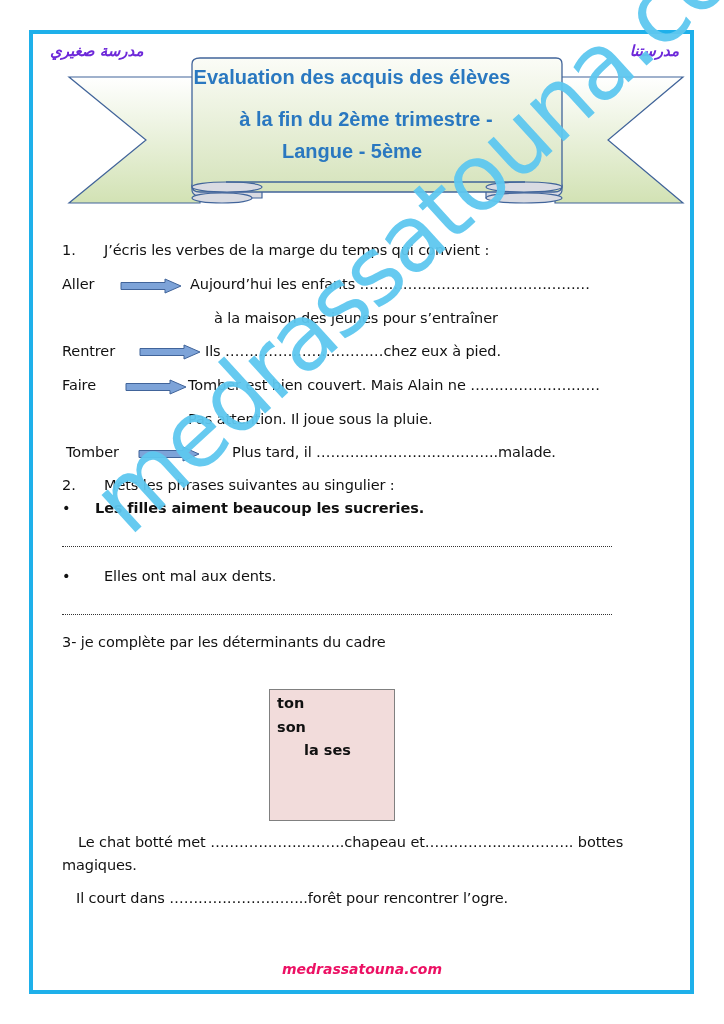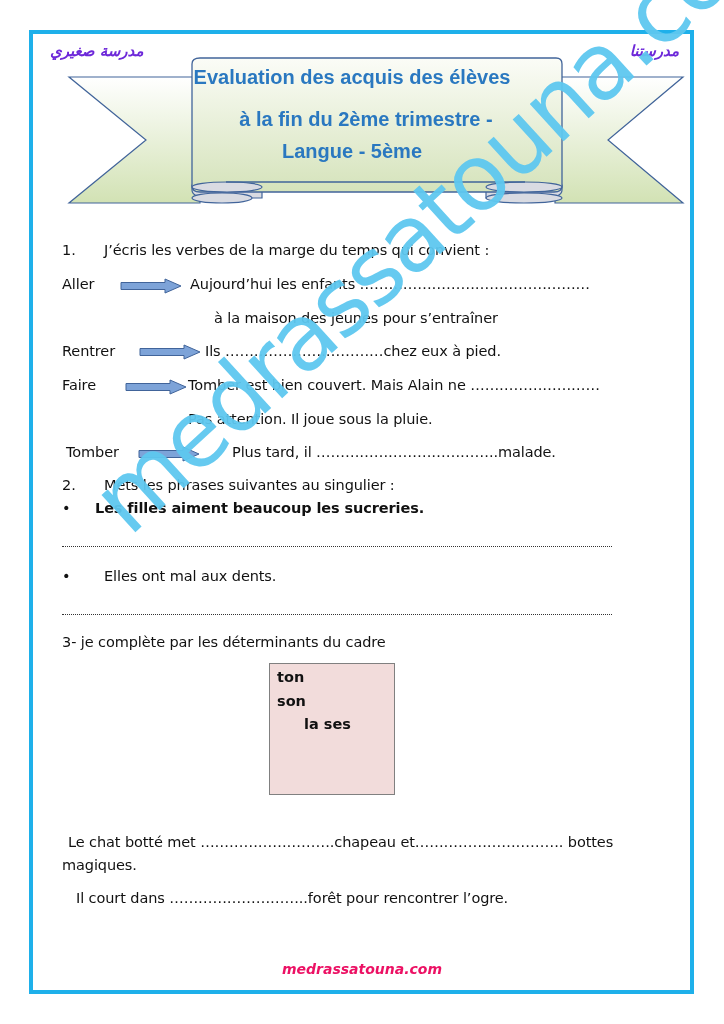--- a/index.html
+++ b/index.html
@@ -11,21 +11,21 @@
             font-weight: bold; font-size: 15px; color: #6d28d9; direction: rtl; white-space: nowrap; }
   .banner { position: absolute; left: 0; top: 0; width: 724px; height: 220px; }
   .title-line { position: absolute; left: 192px; width: 320px; text-align: center;
                 font-family: "Liberation Sans", sans-serif; font-weight: bold; font-size: 20px;
                 color: #2a78c0; white-space: nowrap; }
   .txt { position: absolute; font-family: "DejaVu Sans", sans-serif; font-size: 14.5px;
          color: #111; white-space: nowrap; letter-spacing: -0.1px; }
   .arrow { position: absolute; }
   .dots { position: absolute; left: 62px; width: 550px; height: 0;
           border-top: 1.5px dotted #333; }
-  .det-box { position: absolute; left: 269px; top: 663px; width: 124px; height: 130px;
+  .det-box { position: absolute; left: 269px; top: 689px; width: 124px; height: 130px;
              background: #f2dcdb; border: 1.5px solid #808080; }
   .det-item { position: absolute; left: 7px; font-family: "DejaVu Sans", sans-serif;
               font-weight: bold; font-size: 14.5px; color: #111; }
   .footer { position: absolute; left: 0; width: 724px; top: 961px; text-align: center;
             font-family: "DejaVu Sans", sans-serif; font-style: italic; font-weight: bold;
             font-size: 14px; color: #ec1164; }
   .watermark { position: absolute; left: 72px; top: 475px; transform-origin: 0 0;
                transform: rotate(-42.4deg); font-family: "DejaVu Sans", sans-serif;
                font-size: 92px; color: #5ec8f0; white-space: nowrap; opacity: 0.95;
                letter-spacing: -2px; pointer-events: none; }
@@ -108,19 +108,19 @@
 <div class="txt" style="left:104px; top:568px;">Elles ont mal aux dents.</div>
 <div class="dots" style="top:614px;"></div>
 
 <div class="txt" style="left:62px; top:634px;">3- je complète par les déterminants du cadre</div>
 <div class="det-box">
   <div class="det-item" style="top:5px;">ton</div>
   <div class="det-item" style="top:29px;">son</div>
   <div class="det-item" style="top:52px;margin-left:27px;">la ses</div>
 </div>
 
-<div class="txt" style="left:68px; top:834px;">Le chat botté met ……………………….chapeau et…………………………. bottes</div>
+<div class="txt" style="left:78px; top:834px;">Le chat botté met ……………………….chapeau et…………………………. bottes</div>
 <div class="txt" style="left:62px; top:857px;">magiques.</div>
 <div class="txt" style="left:76px; top:890px;">Il court dans ………………………..forêt pour rencontrer l’ogre.</div>
 
 <div class="footer">medrassatouna.com</div>
 
 <div class="watermark">medrassatouna.com</div>
 
 </body></html>

